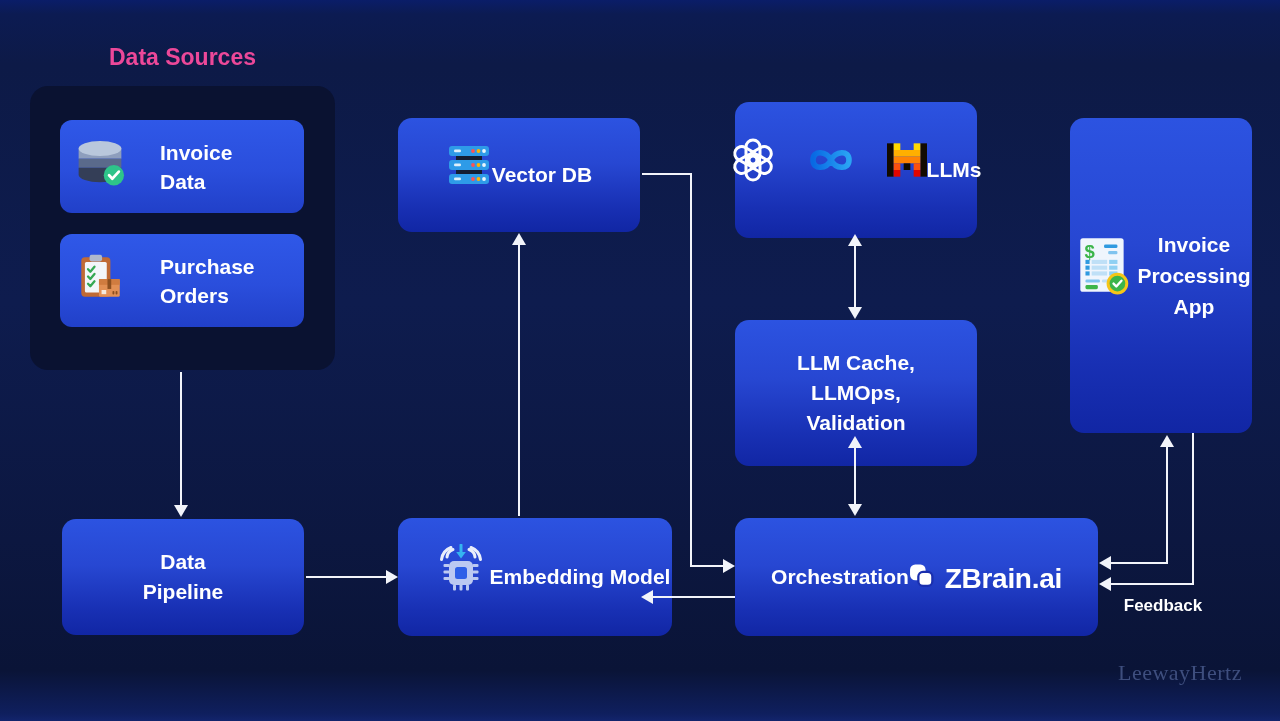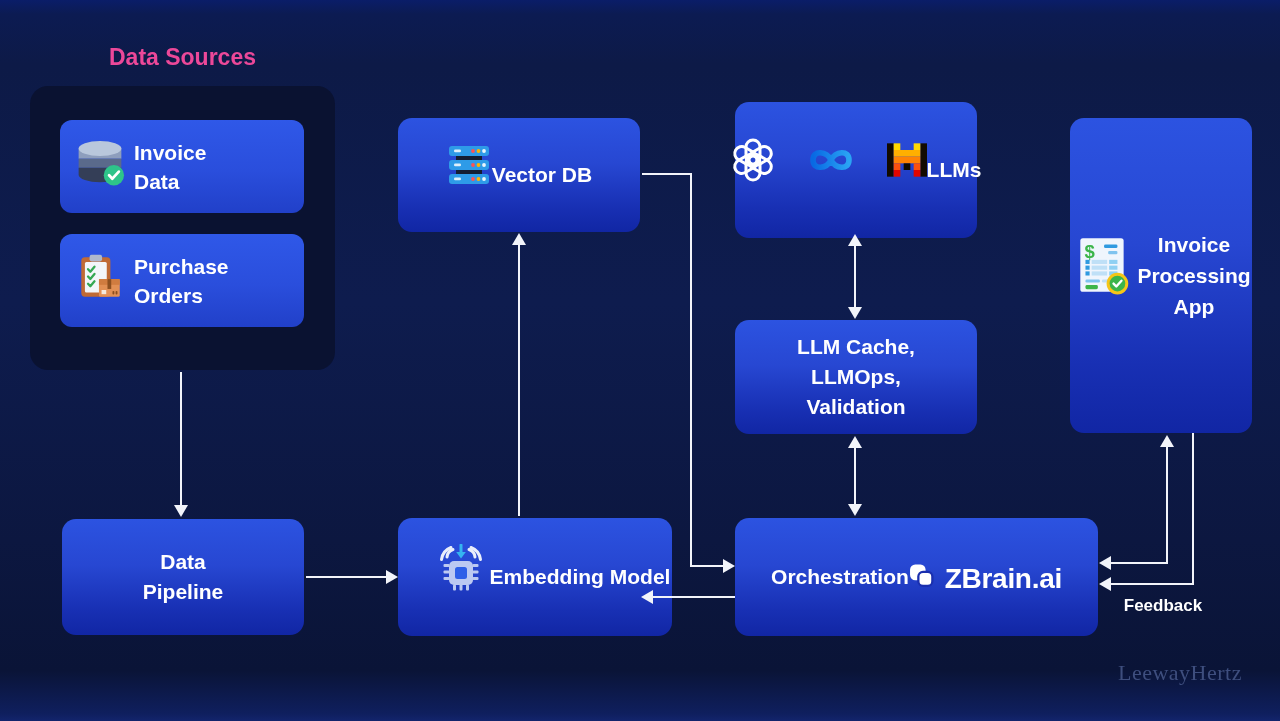--- a/index.html
+++ b/index.html
@@ -14,21 +14,21 @@
     background:linear-gradient(180deg,#2C53E1 0%,#2747D2 40%,#1830B4 78%,#1126A4 100%);
     display:flex;align-items:center;justify-content:center;
     text-align:center;font-weight:600;font-size:21px;line-height:30px;
   }
   .container-dark{
     position:absolute;background:#0A1231;border-radius:18px;
   }
   .card{
     position:absolute;border-radius:12px;color:#fff;
     background:linear-gradient(180deg,#2F58E8 0%,#2A4EDC 55%,#2140C9 100%);
-    display:flex;align-items:center;gap:8px;padding-left:14px;box-sizing:border-box;
+    display:flex;align-items:center;gap:34px;padding-left:14px;box-sizing:border-box;
     font-weight:600;font-size:21px;line-height:29px;text-align:left;
   }
   .section-title{
     position:absolute;color:#ec4899;font-weight:700;font-size:23px;text-align:center;
   }
   .line{position:absolute;background:#F2F4FA;}
   .ah{position:absolute;width:0;height:0;}
   .ah-up{border-left:7px solid transparent;border-right:7px solid transparent;border-bottom:12px solid #F2F4FA;}
   .ah-down{border-left:7px solid transparent;border-right:7px solid transparent;border-top:12px solid #F2F4FA;}
   .ah-left{border-top:7px solid transparent;border-bottom:7px solid transparent;border-right:12px solid #F2F4FA;}
@@ -184,21 +184,21 @@
         <rect x="31" y="46" width="10" height="3" rx="1.2" fill="#BFE0F7"></rect>
         <rect x="15" y="51.5" width="12" height="4" rx="1.4" fill="#3CB54A"></rect>
         <circle cx="46" cy="50" r="10.5" fill="#F5C518"></circle>
         <circle cx="46" cy="50" r="7.6" fill="#3CB54A"></circle>
         <path d="M42.2 50 l2.7 2.8 l5 -5.6" stroke="#fff" stroke-width="2.3" fill="none" stroke-linecap="round" stroke-linejoin="round"></path>
       </svg>
     </span>
     <span style="max-width:130px;line-height:31px;">Invoice Processing App</span>
   </div>
 
-  <div class="node" style="left:735px;top:320px;width:242px;height:114px;">
+  <div class="node" style="left:735px;top:320px;width:242px;height:146px;">
     <span style="max-width:165px;">LLM Cache, LLMOps, Validation</span>
   </div>
 
   <div class="node" style="left:62px;top:519px;width:242px;height:116px;">
     <span style="max-width:100px;">Data Pipeline</span>
   </div>
 
   <div class="node" style="left:398px;top:518px;width:242px;height:118px;padding-left:32px;">
     <span style="margin-bottom:6px;">
       <svg width="58" height="52" viewBox="0 0 58 52">

